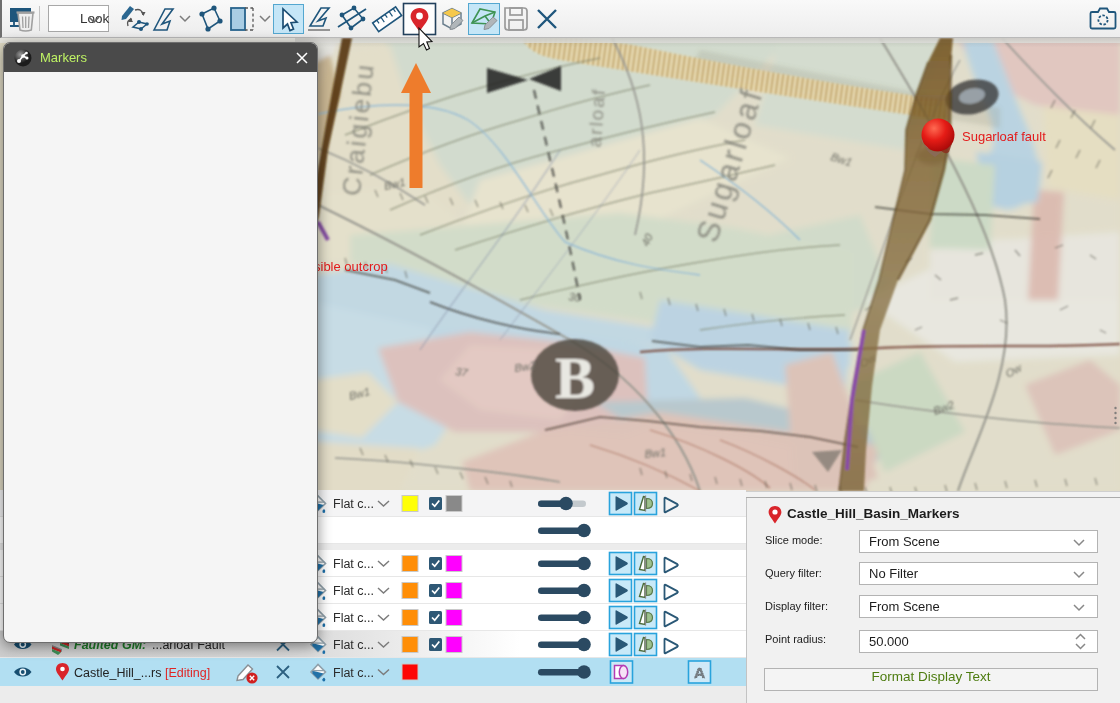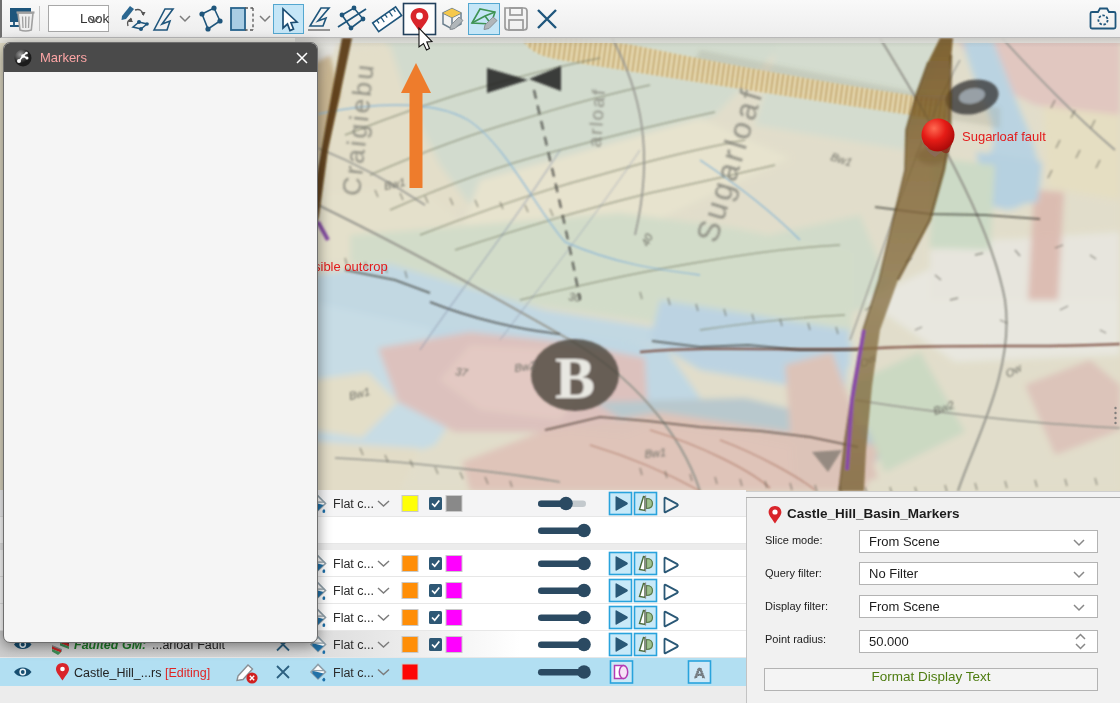--- a/index.html
+++ b/index.html
@@ -26,21 +26,21 @@
 .pdd{position:absolute;left:112px;width:239px;height:23px;background:#fff;
  border:1px solid #b3b3b3;box-sizing:border-box;font-size:13px;color:#1c1c1c;}
 .pdd span{position:absolute;left:9px;top:3px;}
 .pbtn{position:absolute;left:17px;top:170px;width:334px;height:23px;background:#f4f4f4;
  border:1px solid #b3b3b3;box-sizing:border-box;font-size:13.5px;color:#4d7c0f;text-align:center;}
 #mwin{position:absolute;left:3px;top:42px;width:315px;height:601px;background:#f5f5f5;
  border:1px solid #6e6e6e;border-radius:7px;box-sizing:border-box;
  box-shadow:0 3px 14px rgba(0,0,0,0.45);}
 #mtitle{position:absolute;left:0;top:0;width:313px;height:29px;background:#4a4a4a;
  border-radius:6px 6px 0 0;}
-#mtitle .t{position:absolute;left:36px;top:7px;color:#fca5a5;font-size:13px;}
+#mtitle .t{position:absolute;left:36px;top:7px;color:#bef264;font-size:13px;}
 #noselect{position:absolute;left:0;top:310px;width:313px;text-align:center;
  color:#b4b4b4;font-size:13.5px;}
 </style>
 </head>
 <body>
 <div id="toolbar">
  <div id="tbsep"></div>
  <div id="lookbox">
       <span>Look</span>
   <svg width="12" height="8" style="position:absolute;right:8px;top:10px">

